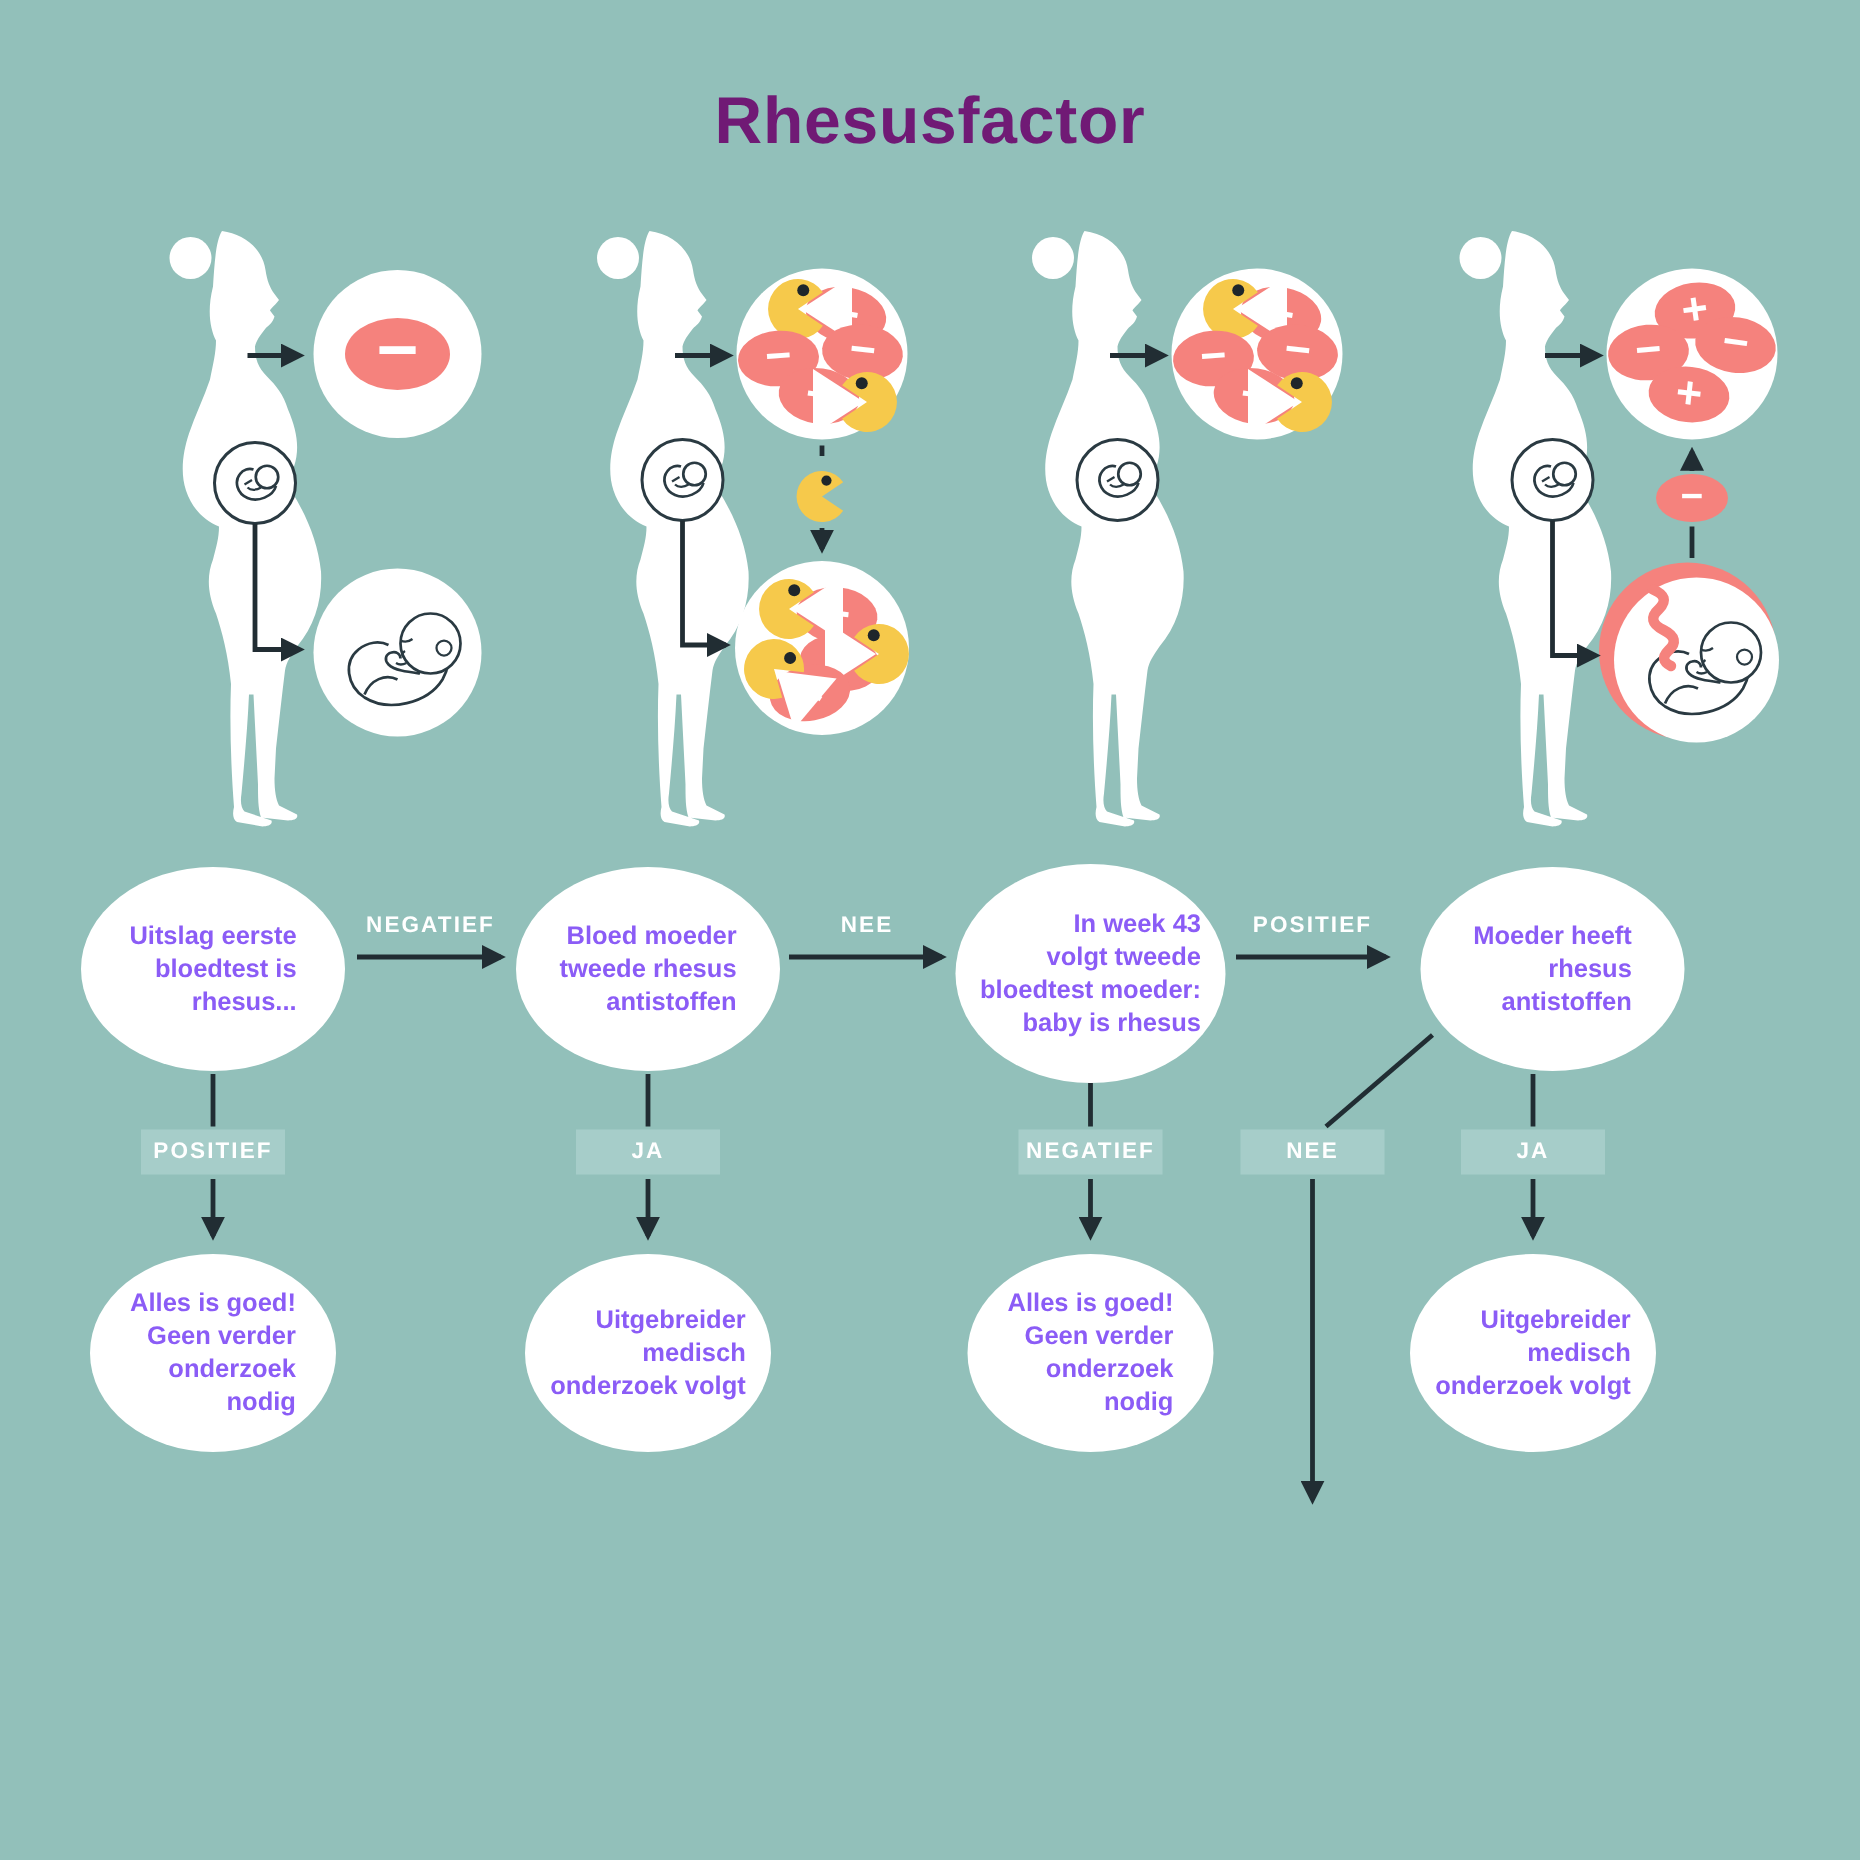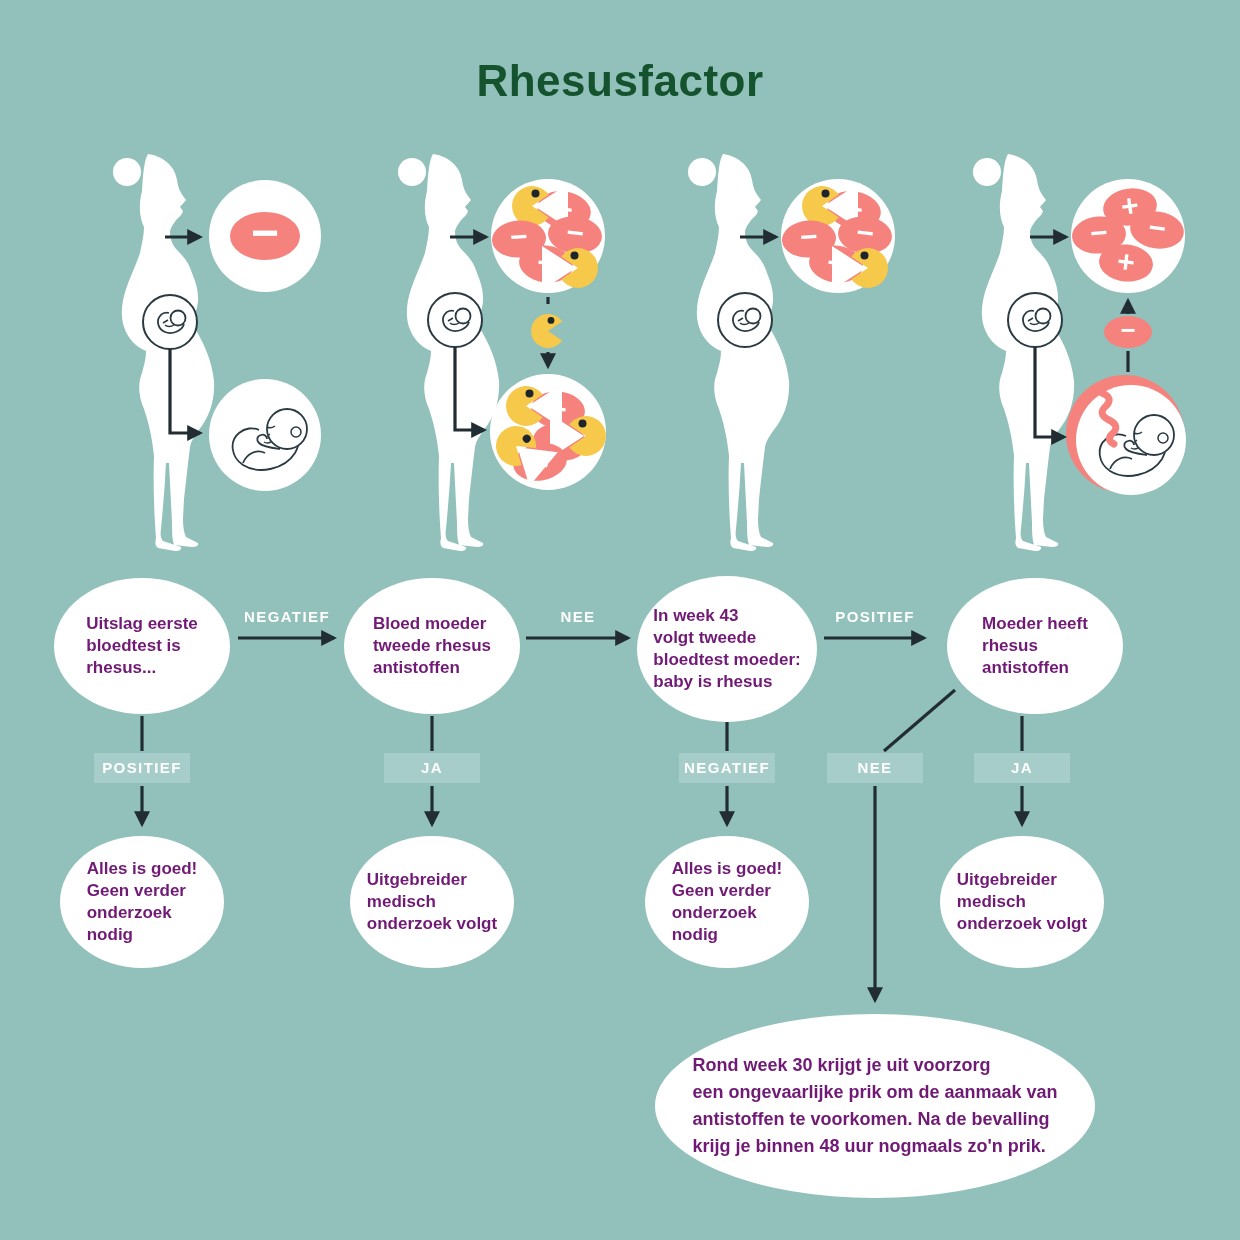--- a/index.html
+++ b/index.html
@@ -1,22 +1,22 @@
 <!DOCTYPE html>
 <html><head>
 <meta charset="utf-8">
 <style>
   html,body{margin:0;padding:0;background:#92c0ba;}
   .stage{position:relative;width:1240px;height:1240px;background:#92c0ba;
          font-family:"Liberation Sans",sans-serif;overflow:hidden;}
   .title{position:absolute;top:56px;left:0;width:100%;text-align:center;
-         font-size:44px;font-weight:bold;color:#14532d;letter-spacing:.5px;}
+         font-size:44px;font-weight:bold;color:#701a75;letter-spacing:.5px;}
   .node{position:absolute;background:#ffffff;border-radius:50%;
-        display:flex;align-items:center;justify-content:center;text-align:left;
-        font-weight:bold;color:#701a75;font-size:17px;line-height:1.3;white-space:pre-line;}
+        display:flex;align-items:center;justify-content:center;text-align:right;
+        font-weight:bold;color:#8b5cf6;font-size:17px;line-height:1.3;white-space:pre-line;}
   .footer-node{font-size:18px;line-height:1.5;}
   .vlabel{position:absolute;width:96px;height:30px;background:#a6cdc9;color:#ffffff;
           font-weight:bold;font-size:15px;letter-spacing:1.4px;text-align:center;line-height:30px;}
   .hlabel{position:absolute;color:#ffffff;font-weight:bold;font-size:15px;
           letter-spacing:1.4px;transform:translateX(-50%);}
   svg.canvas{position:absolute;left:0;top:0;font-family:"Liberation Sans",sans-serif;}
   .cellsym{font-weight:bold;fill:#ffffff;text-anchor:middle;}
 </style>
 </head>
 <body>
@@ -228,18 +228,14 @@
 medisch
 onderzoek volgt</div>
   <div class="node" style="left:645px;top:836px;width:164px;height:132px;">Alles is goed!
 Geen verder
 onderzoek
 nodig</div>
   <div class="node" style="left:940px;top:836px;width:164px;height:132px;">Uitgebreider
 medisch
 onderzoek volgt</div>
 
-  <div class="node footer-node" style="left:655px;top:1014px;width:440px;height:184px;">Rond week 30 krijgt je uit voorzorg
-een ongevaarlijke prik om de aanmaak van
-antistoffen te voorkomen. Na de bevalling
-krijg je binnen 48 uur nogmaals zo'n prik.</div>
 
 </div>
 
 </body></html>

